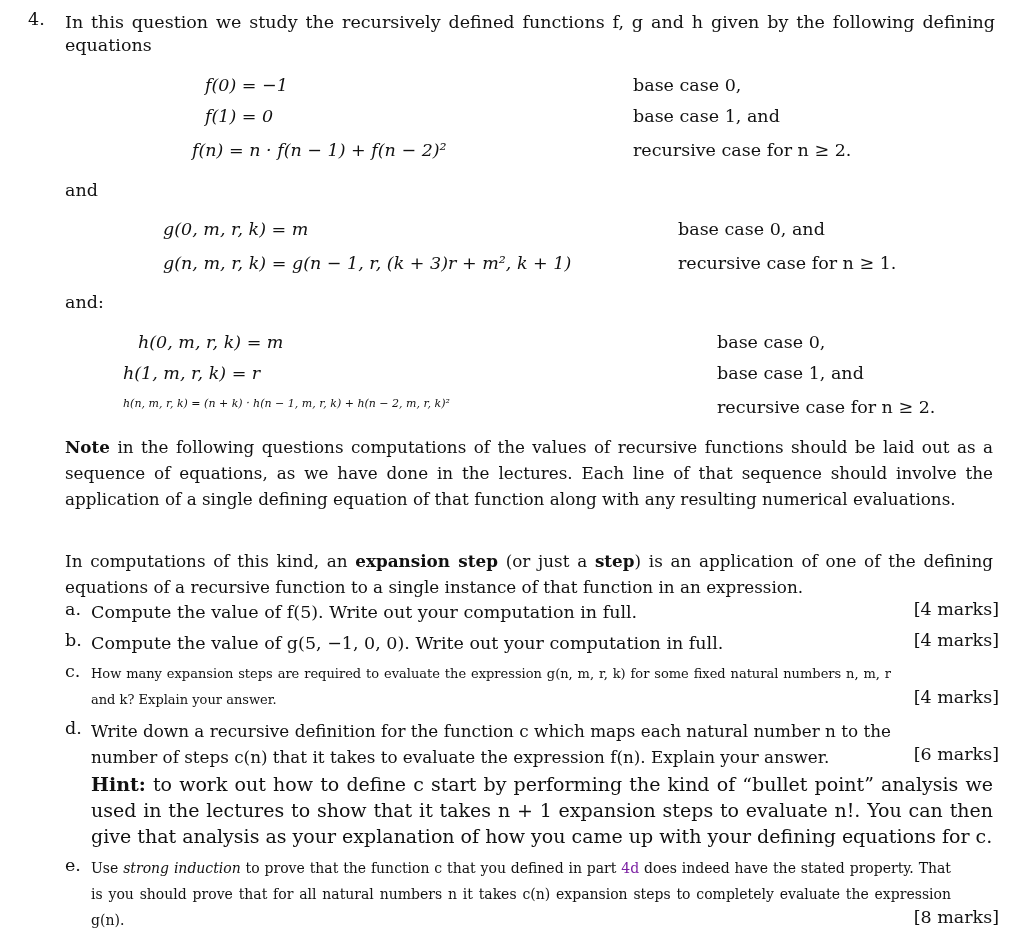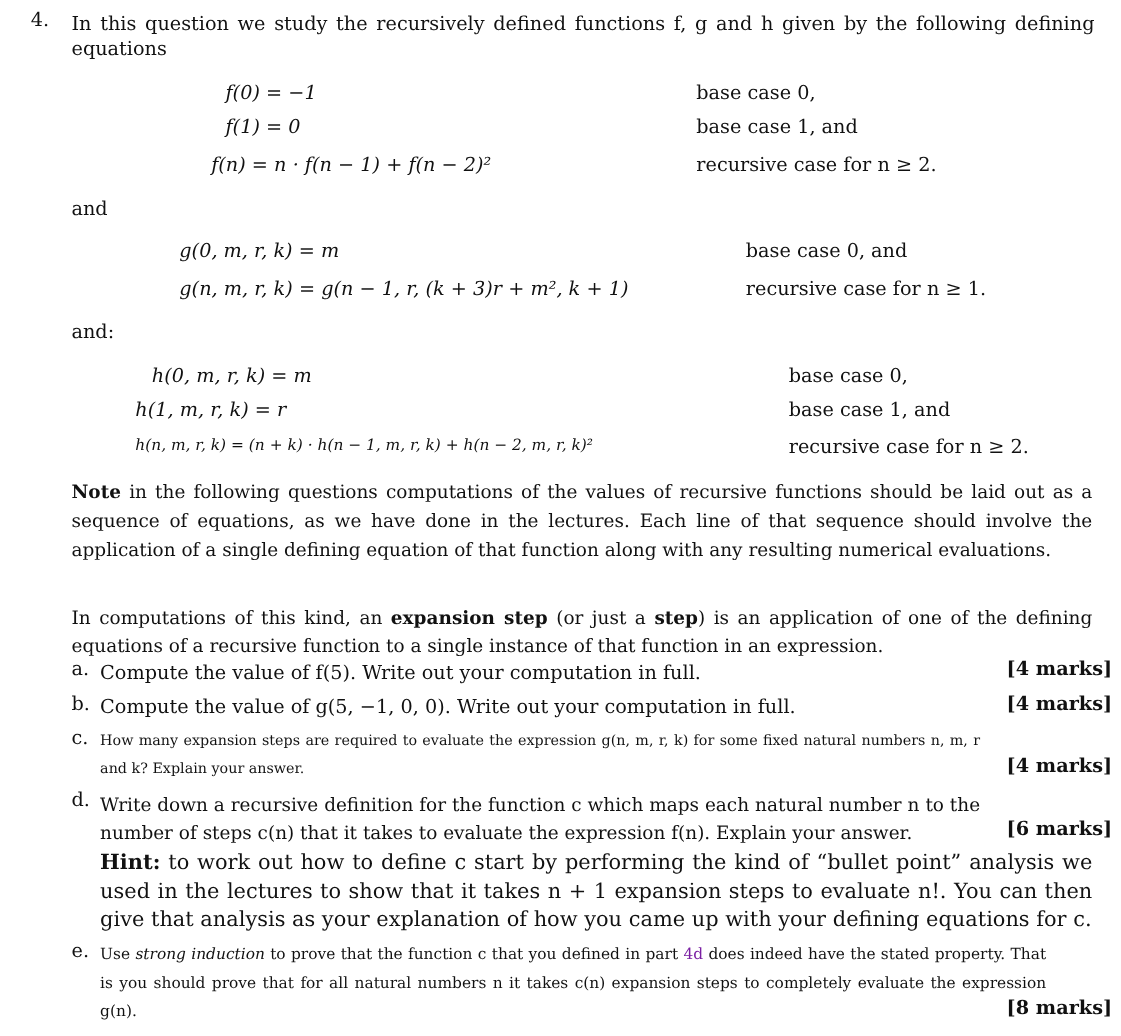--- a/index.html
+++ b/index.html
@@ -5,21 +5,21 @@
   html, body { margin: 0; padding: 0; background: #ffffff; }
   body {
     width: 1019px; height: 942px; overflow: hidden; position: relative;
     font-family: "DejaVu Serif", "Liberation Serif", serif;
     color: #111111;
     font-size: 17.5px;
   }
   .abs { position: absolute; white-space: nowrap; }
   .m { font-style: italic; }
   .para { position: absolute; left: 65px; width: 928px; line-height: 26px; text-align: justify; text-align-last: left; }
-  .mark { position: absolute; right: 8px; font-weight: bold; }
+  .mark { position: absolute; right: 20px; font-weight: normal; }
   .label { position: absolute; left: 65px; }
   .item { position: absolute; left: 91px; width: 902px; line-height: 26px; text-align: justify; }
   .link { color: #7a1fa2; }
   b { font-weight: bold; }
 </style>
 </head>
 <body>
 
 <div class="abs" style="left:28px; top:9px;">4.</div>
 <div class="abs" style="left:65px; top:9px; width:930px; white-space:normal; line-height:26px; text-align:justify; text-align-last:justify;">In this question we study the recursively defined functions f, g and h given by the following defining</div>
@@ -38,21 +38,21 @@
 <div class="abs" style="left:678px; top:219px;">base case 0, and</div>
 <div class="abs m" style="left:163px; top:253px;">g(n, m, r, k) = g(n − 1, r, (k + 3)r + m², k + 1)</div>
 <div class="abs" style="left:678px; top:253px;">recursive case for n ≥ 1.</div>
 
 <div class="abs" style="left:65px; top:292px;">and:</div>
 
 <div class="abs m" style="left:138px; top:332px;">h(0, m, r, k) = m</div>
 <div class="abs" style="left:717px; top:332px;">base case 0,</div>
 <div class="abs m" style="left:123px; top:363px;">h(1, m, r, k) = r</div>
 <div class="abs" style="left:717px; top:363px;">base case 1, and</div>
-<div class="abs m" style="left:123px; top:397px; font-size:14px;">h(n, m, r, k) = (n + k) · h(n − 1, m, r, k) + h(n − 2, m, r, k)²</div>
+<div class="abs m" style="left:123px; top:397px; font-size:11px;">h(n, m, r, k) = (n + k) · h(n − 1, m, r, k) + h(n − 2, m, r, k)²</div>
 <div class="abs" style="left:717px; top:397px;">recursive case for n ≥ 2.</div>
 
 <div class="para" style="top:434px; font-size:16.8px;">
   <b>Note</b><span> in the following questions computations of the values of recursive functions should be laid out as a sequence of equations, as we have done in the lectures. Each line of that sequence should involve the application of a single defining equation of that function along with any resulting numerical evaluations.</span>
 </div>
 
 <div class="para" style="top:548px; font-size:16.8px;">
   <span>In computations of this kind, an </span><b>expansion step</b><span> (or just a </span><b>step</b><span>) is an application of one of the defining equations of a recursive function to a single instance of that function in an expression.</span>
 </div>
 

